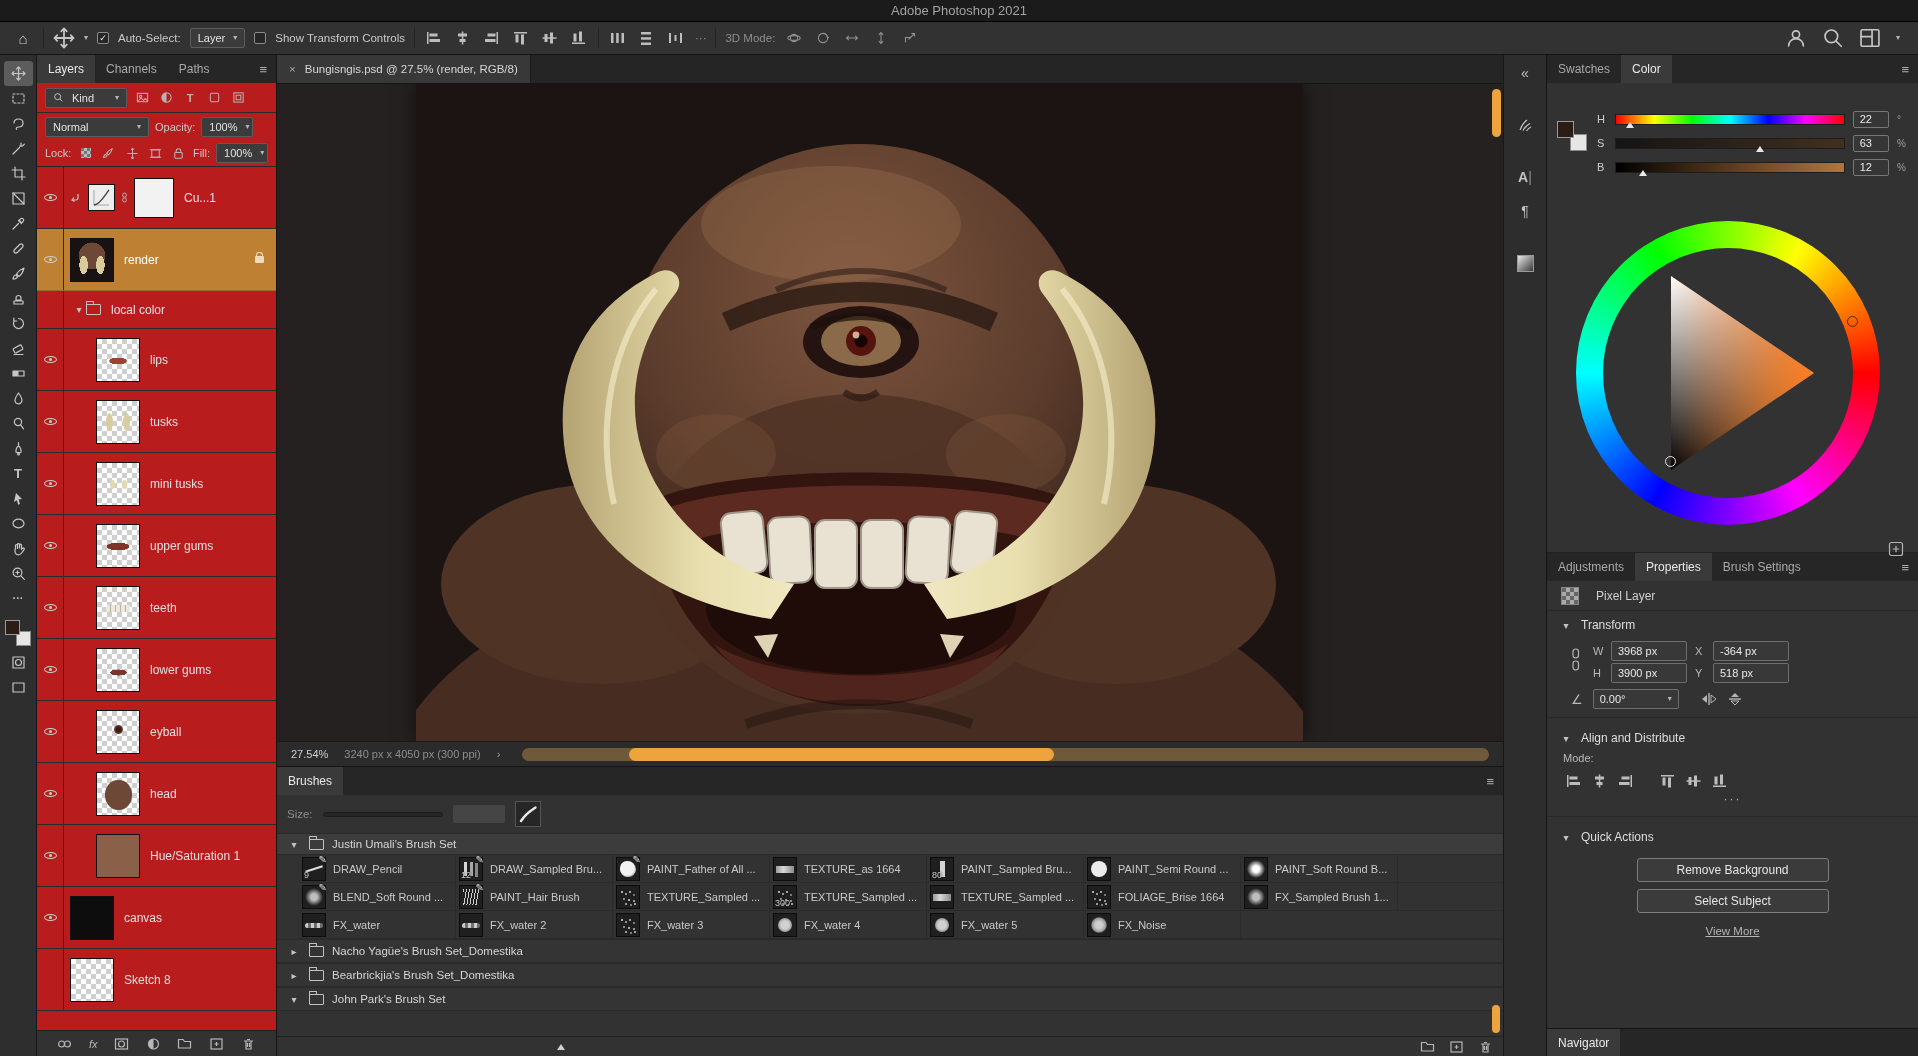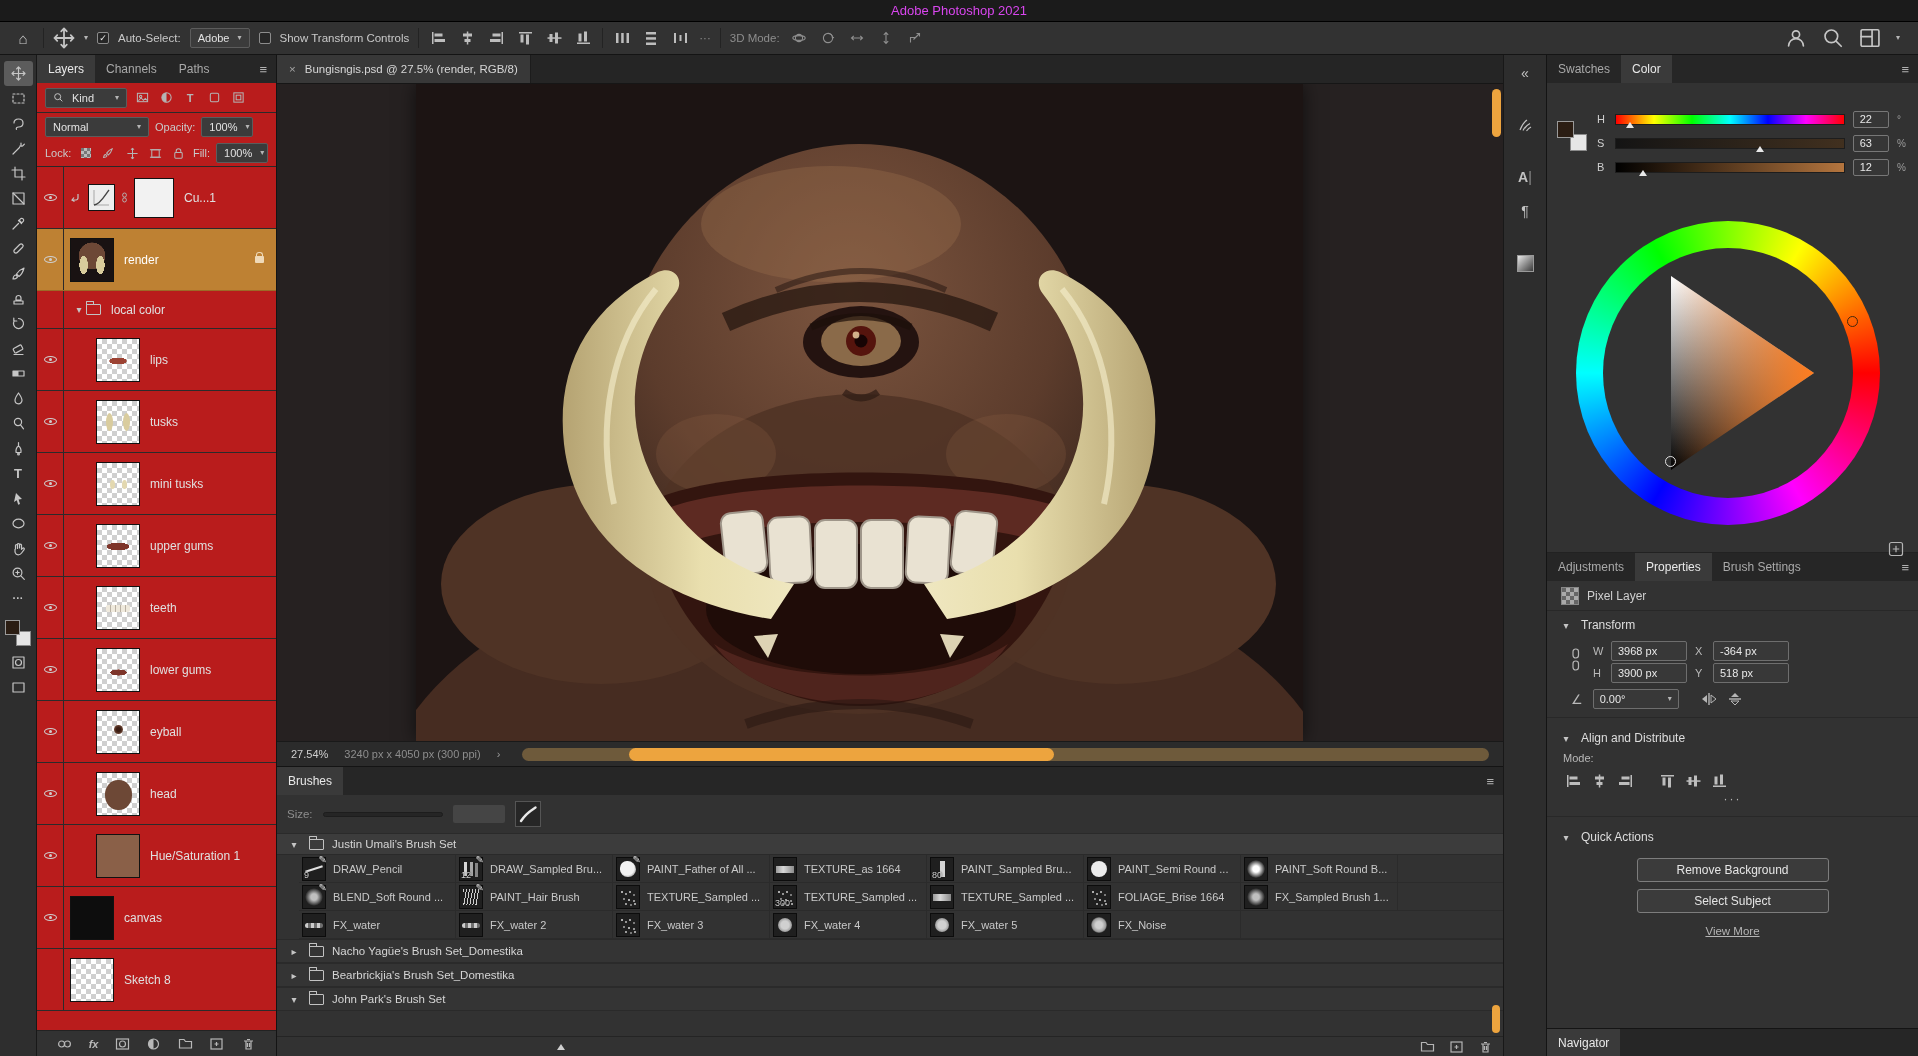--- a/index.html
+++ b/index.html
@@ -3,21 +3,21 @@
 <meta charset="utf-8">
 <style>
 *{margin:0;padding:0;box-sizing:border-box;cursor:default}
 html,body{width:1918px;height:1056px;overflow:hidden;background:#1e1e1e;
   font-family:"Liberation Sans",sans-serif;font-size:12px;color:#cfcfcf;user-select:none}
 svg{display:block}
 
 
 #titlebar{position:absolute;left:0;top:0;width:1918px;height:22px;background:#1b1b1b;
   border-bottom:1px solid #000;display:flex;align-items:center;justify-content:center;
-  color:#d946ef;font-size:13px}
+  color:#a3a3a3;font-size:13px}
 
 
 #optionsbar{position:absolute;left:0;top:22px;width:1918px;height:33px;background:#323232;
   border-bottom:1px solid #141414;display:flex;align-items:center;padding:0 12px;gap:9px;color:#c9c9c9}
 .vsep{width:1px;height:20px;background:#232323;flex:none}
 .obicon{width:22px;height:22px;display:flex;align-items:center;justify-content:center}
 .obicon svg,.mini svg{fill:none;stroke:#c6c6c6;stroke-width:1.2;stroke-linecap:round;stroke-linejoin:round}
 .cb{width:12px;height:12px;border:1px solid #8c8c8c;border-radius:2px;background:#262626;
   display:flex;align-items:center;justify-content:center;font-size:9px;color:#e8e8e8;flex:none}
 .dd{height:20px;background:#3b3b3b;border:1px solid #5c5c5c;border-radius:2px;display:flex;
@@ -105,21 +105,21 @@
 .tri{font-size:10px;color:#c5c5c5;width:14px;text-align:center;flex:none}
 .fold{width:15px;height:11px;border:1px solid #c2c2c2;border-radius:1px;position:relative;flex:none}
 .fold::before{content:"";position:absolute;left:-1px;top:-4px;width:6px;height:3px;border:1px solid #c2c2c2;
   border-bottom:none;border-radius:1px 1px 0 0}
 .locksm{width:9px;height:7px;background:#efd9b8;border-radius:1px;position:relative;flex:none}
 .locksm::before{content:"";position:absolute;left:1px;top:-4px;width:5px;height:5px;border:1.4px solid #efd9b8;
   border-bottom:none;border-radius:3px 3px 0 0}
 .lbotbar{height:26px;border-top:1px solid #222;display:flex;align-items:center;justify-content:space-around;
   padding:0 12px;flex:none;background:#323232}
 .lbotbar svg{width:15px;height:14px;fill:none;stroke:#b8b8b8;stroke-width:1.2}
-.fxtxt{font-size:11px;font-style:italic;font-weight:bold;color:#b8b8b8}
+.fxtxt{font-size:11px;font-style:italic;font-weight:normal;color:#b8b8b8}
 
 
 #doctabs{position:absolute;left:277px;top:55px;width:1226px;height:29px;background:#252525;
   border-bottom:1px solid #161616;display:flex}
 .doctab{height:100%;background:#383838;display:flex;align-items:center;gap:9px;padding:0 12px;
   font-size:11.5px;color:#d6d6d6;border-right:1px solid #1c1c1c}
 #canvasarea{position:absolute;left:277px;top:84px;width:1226px;height:657px;background:#262121;overflow:hidden}
 #docimage{position:absolute;left:139px;top:0;width:887px;height:657px;background:#1c1413;box-shadow:0 0 18px rgba(0,0,0,.6)}
 #vscroll{position:absolute;right:2px;top:5px;width:9px;height:48px;background:#eda43e;border-radius:5px}
 #statusbar{position:absolute;left:277px;top:741px;width:1226px;height:25px;background:#2b2b2b;
@@ -202,21 +202,21 @@
 .cunit{font-size:10px;color:#9d9d9d;width:10px}
 #wheel{position:absolute;left:29px;top:138px;width:304px;height:304px}
 #wheelring{position:absolute;inset:0;border-radius:50%;
   background:conic-gradient(from 90deg,#f00,#f0f,#00f,#0ff,#0f0,#ff0,#f00)}
 #wheelinner{position:absolute;inset:27px;border-radius:50%;background:#323232}
 #ringmark{position:absolute;left:271px;top:95px;width:11px;height:11px;border:1.6px solid #46290c;border-radius:50%}
 #trimark{position:absolute;left:89px;top:235px;width:11px;height:11px;border:1.6px solid #e3e3e3;border-radius:50%}
 #addswatch{position:absolute;right:14px;top:458px}
 #addswatch svg{width:16px;height:16px;fill:none;stroke:#b5b5b5;stroke-width:1.2}
 #propscontent{padding:0 0 0 0}
-.pixrow{display:flex;align-items:center;gap:8px;height:30px;padding-left:14px;border-bottom:1px solid #282828}
+.pixrow{display:flex;align-items:center;gap:17px;height:30px;padding-left:14px;border-bottom:1px solid #282828}
 .pixicon{width:18px;height:18px;border:1px solid #888;background-image:
   linear-gradient(45deg,#aaa 25%,transparent 25%,transparent 75%,#aaa 75%),
   linear-gradient(45deg,#aaa 25%,#666 25%,#666 75%,#aaa 75%);background-size:8px 8px;background-position:0 0,4px 4px}
 .sechead{display:flex;align-items:center;gap:8px;height:28px;padding-left:12px;font-size:12px;color:#dedede}
 .trow{display:flex;align-items:center;gap:8px;margin:2px 0 2px 46px}
 .tlabel{width:10px;font-size:11px;color:#b9b9b9}
 .pfield{width:76px;height:20px;border:1px solid #6e6e6e;border-radius:2px;background:#383838;
   display:flex;align-items:center;padding:0 6px;font-size:11px;color:#e8e8e8}
 #linkwh{position:absolute;left:22px;margin-top:8px}
 #linkwh svg{width:13px;height:26px;fill:none;stroke:#b5b5b5;stroke-width:1.2}
@@ -243,21 +243,21 @@
     <svg viewBox="0 0 15 15">
         <path d="M7.5 1v13M1 7.5h13M5.6 2.9L7.5 1l1.9 1.9M5.6 12.1L7.5 14l1.9-1.9M2.9 5.6L1 7.5l1.9 1.9M12.1 5.6L14 7.5l-1.9 1.9"></path>
       </svg>
   </div>
   <span class="car">▾</span>
   <div class="cb">
       <span>✓</span>
     </div>
   <span class="lbl">Auto-Select:</span>
   <div class="dd">
-    <span>Adobe</span>
+    <span>Layer</span>
     <span class="car">▾</span>
   </div>
   <div class="cb"></div>
   <span class="lbl">Show Transform Controls</span>
   <div class="vsep"></div>
   <div class="ai">
       <svg viewBox="0 0 15 14">
         <rect x="1" y="1" width="1.5" height="12"></rect>
         <rect x="3.5" y="2.5" width="8" height="3"></rect>
         <rect x="3.5" y="8" width="10.5" height="3"></rect>

